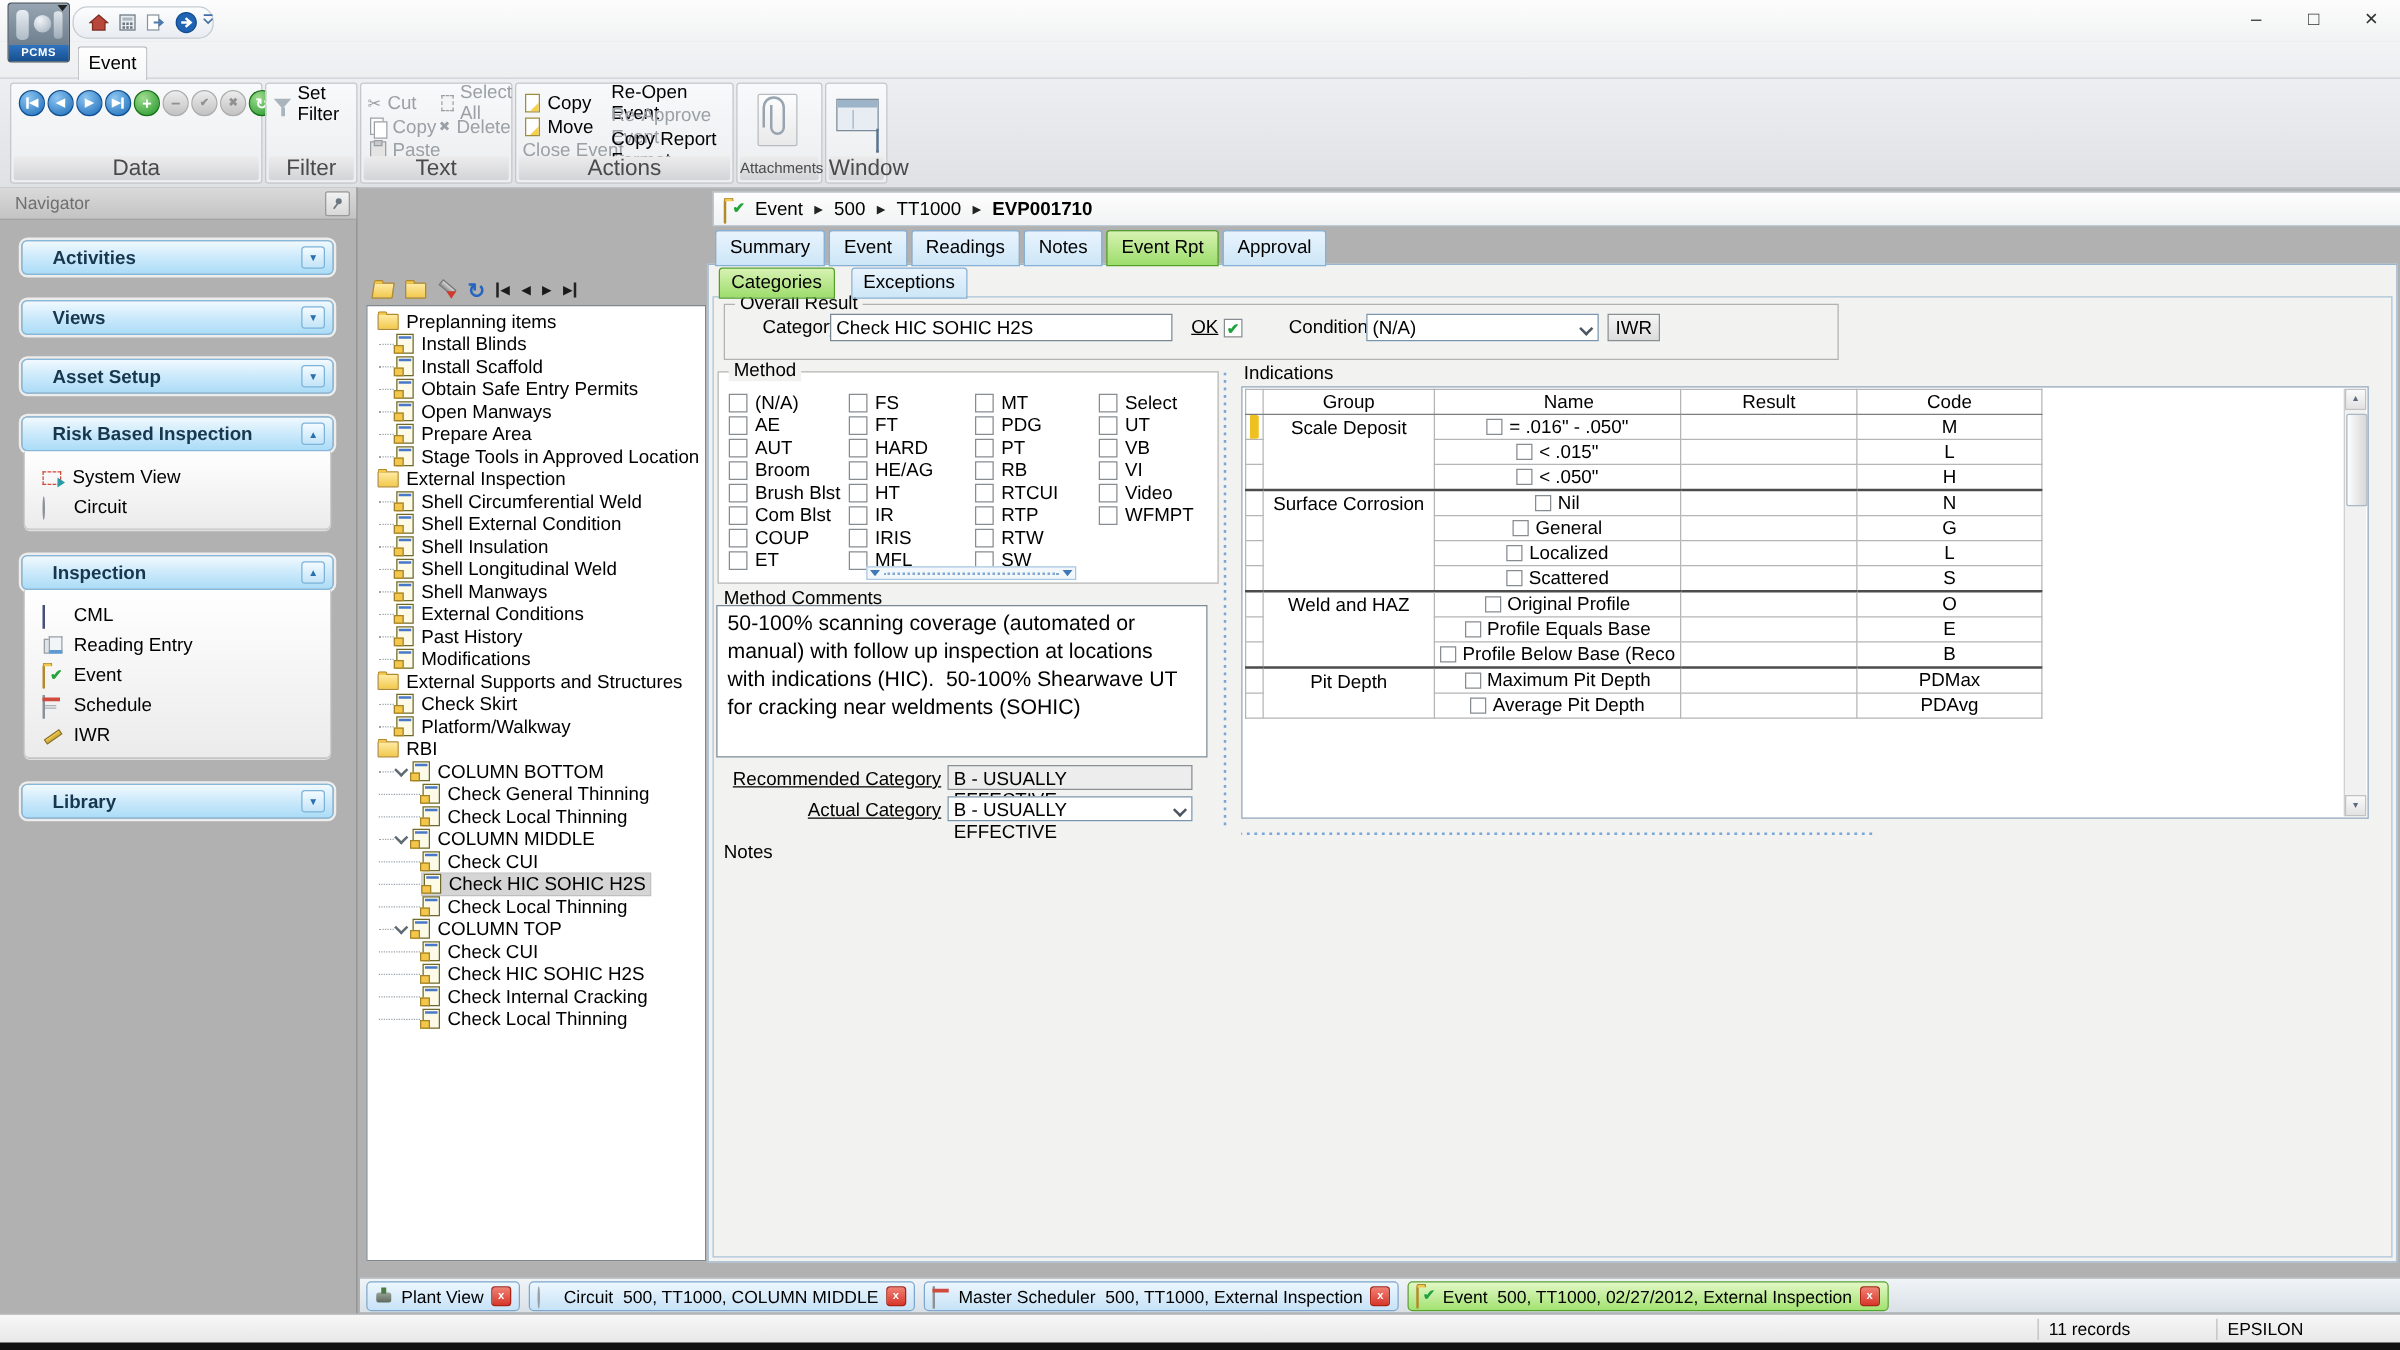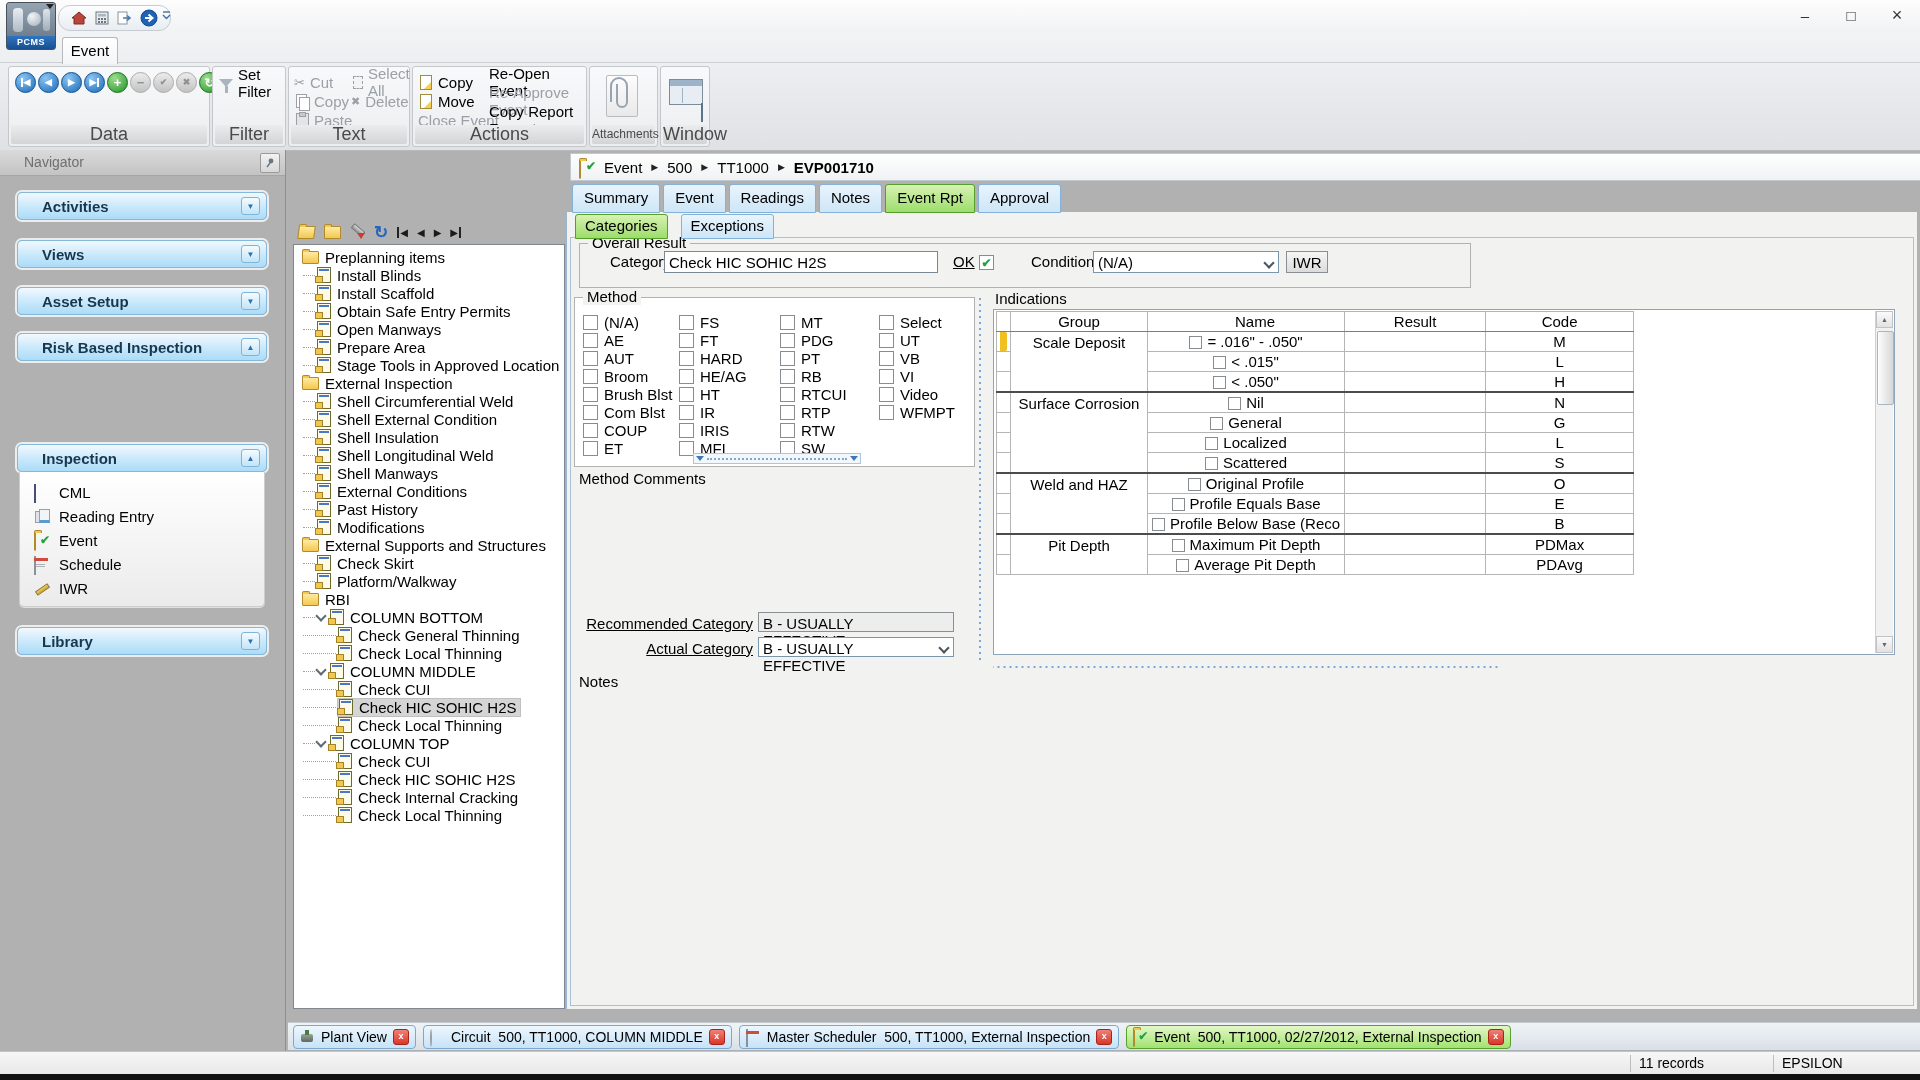--- a/index.html
+++ b/index.html
@@ -44,21 +44,21 @@
   .mi-clip{left:0;top:0;width:11px;height:13px;background:#e4e4e4;border:1px solid #9aa0a6;margin-left:2px}
   .mi-clip::before{content:"";position:absolute;left:2px;top:-2px;width:5px;height:3px;background:#c9c9c9;border:1px solid #9aa0a6}
   .mi-box{width:11px;height:11px;border:1px dashed #9aa0a6;background:#f4f4f4;margin-left:2px}
   .att-ic{position:absolute;left:16px;top:8px;width:30px;height:40px;background:linear-gradient(#fdfdfd,#e9e9e9);border:1px solid #b8bcc0;border-radius:2px}
   .win-ic{position:absolute;left:8px;top:12px;width:32px;height:24px;background:#e7edf2;border:1px solid #7d8c99}
   .win-ic::before{content:"";position:absolute;left:0;right:0;top:0;height:6px;background:#9db3c7}
   .win-ic::after{content:"";position:absolute;left:12px;top:8px;bottom:1px;width:1px;background:#9db3c7}
   .chev-s{width:6px;height:6px;border-right:2px solid #5a748e;border-bottom:2px solid #5a748e;transform:rotate(45deg)}
   
   .navigator{position:absolute;left:0;top:150px;width:285px;height:901px;background:#b1b1b1;border-right:1px solid #8f8f8f}
-  .nav-title{height:25px;background:linear-gradient(#dadada,#c3c3c3);color:#6f6f6f;font-size:14px;line-height:25px;padding-left:24px;border-bottom:1px solid #a5a5a5;position:relative}
+  .nav-title{height:25px;background:linear-gradient(#dadada,#c3c3c3);color:#6f6f6f;font-size:14px;line-height:25px;padding-left:12px;border-bottom:1px solid #a5a5a5;position:relative}
   .pinbtn{position:absolute;right:5px;top:3px;width:18px;height:18px;background:linear-gradient(#f2f2f2,#d8d8d8);border:1px solid #9a9a9a;border-radius:2px;display:flex;align-items:center;justify-content:center}
   .acc{position:absolute;left:17px;width:250px;border-radius:6px}
   .acc-hd{height:26px;background:linear-gradient(#f1f9fe,#cdeafb 48%,#abdcf7);border:1px solid #85b8da;border-radius:5px;display:flex;align-items:center;padding:0 6px 0 24px;font-weight:bold;color:#17374f;box-shadow:0 0 0 2px rgba(248,248,248,.85)}
   .acc-btn{margin-left:auto;width:17px;height:16px;border:1px solid #7fb3d8;border-radius:3px;background:linear-gradient(#f4fbff,#c3e4f8);color:#2a6fae;font-size:8px;display:flex;align-items:center;justify-content:center}
   .acc-panel{background:linear-gradient(#ffffff,#ebebeb);border:1px solid #cdcdcd;border-top:none;border-radius:0 0 5px 5px;margin:0 2px;padding:8px 4px 6px 14px;box-shadow:0 1px 0 rgba(255,255,255,.6)}
   .nav-item{display:flex;align-items:center;gap:9px;height:24px;font-size:15px}
   .nico{width:16px;height:14px;position:relative;flex:none}
   .nico-sys{border:1px dashed #d24a3a;width:13px;height:9px;margin-top:2px}
   .nico-sys::after{content:"";position:absolute;right:-4px;bottom:-3px;width:0;height:0;border-top:4px solid transparent;border-bottom:4px solid transparent;border-left:6px solid #2b9aa8}
   .nico-circ{width:13px;height:13px;border-radius:50%;border:1px solid #8b9198;background:
@@ -361,20 +361,30 @@
     <div class="acc-hd">
         <span>Asset Setup</span>
       <span class="acc-btn">▼</span>
       </div>
   </div>
   <div class="acc" style="top:183px">
     <div class="acc-hd">
         <span>Risk Based Inspection</span>
       <span class="acc-btn">▲</span>
       </div>
+    <div class="acc-panel">
+      <div class="nav-item">
+          <span class="nico nico-sys"></span>
+          <span>System View</span>
+        </div>
+      <div class="nav-item">
+          <span class="nico"><span class="nico-circ"></span></span>
+          <span>Circuit</span>
+        </div>
+    </div>
   </div>
   <div class="acc" style="top:294px">
     <div class="acc-hd">
         <span>Inspection</span>
       <span class="acc-btn">▲</span>
       </div>
     <div class="acc-panel">
       <div class="nav-item">
           <span class="nico"><span class="nico-cml"></span></span>
           <span>CML</span>
@@ -826,20 +836,21 @@
       </table>
     <div class="vscroll">
       <div class="varrow" style="top:0">▲</div>
       <div class="vthumb"></div>
       <div class="varrow" style="bottom:0">▼</div>
     </div>
   </div>
   <div class="hsplit"></div>
 
   <div class="mc-label">Method Comments</div>
+  <div class="mc-box">50-100% scanning coverage (automated or manual) with follow up inspection at locations with indications (HIC).  50-100% Shearwave UT for cracking near weldments (SOHIC)</div>
   <div class="cat-label" style="left:6px;top:402px">Recommended Category</div>
   <div class="ddbox" style="left:191px;top:400px;width:196px;height:20px;background:#ededed;border-color:#8a8f94"><span>B - USUALLY EFFECTIVE</span></div>
   <div class="cat-label" style="left:6px;top:427px">Actual Category</div>
   <div class="ddbox" style="left:191px;top:425px;width:196px;height:20px"><span>B - USUALLY EFFECTIVE</span><span class="ddchev" style="top:6px"></span></div>
 
   <div class="notes-label">Notes</div>
 </div>
 
 <div class="taskbar">
   <div class="ttab">

